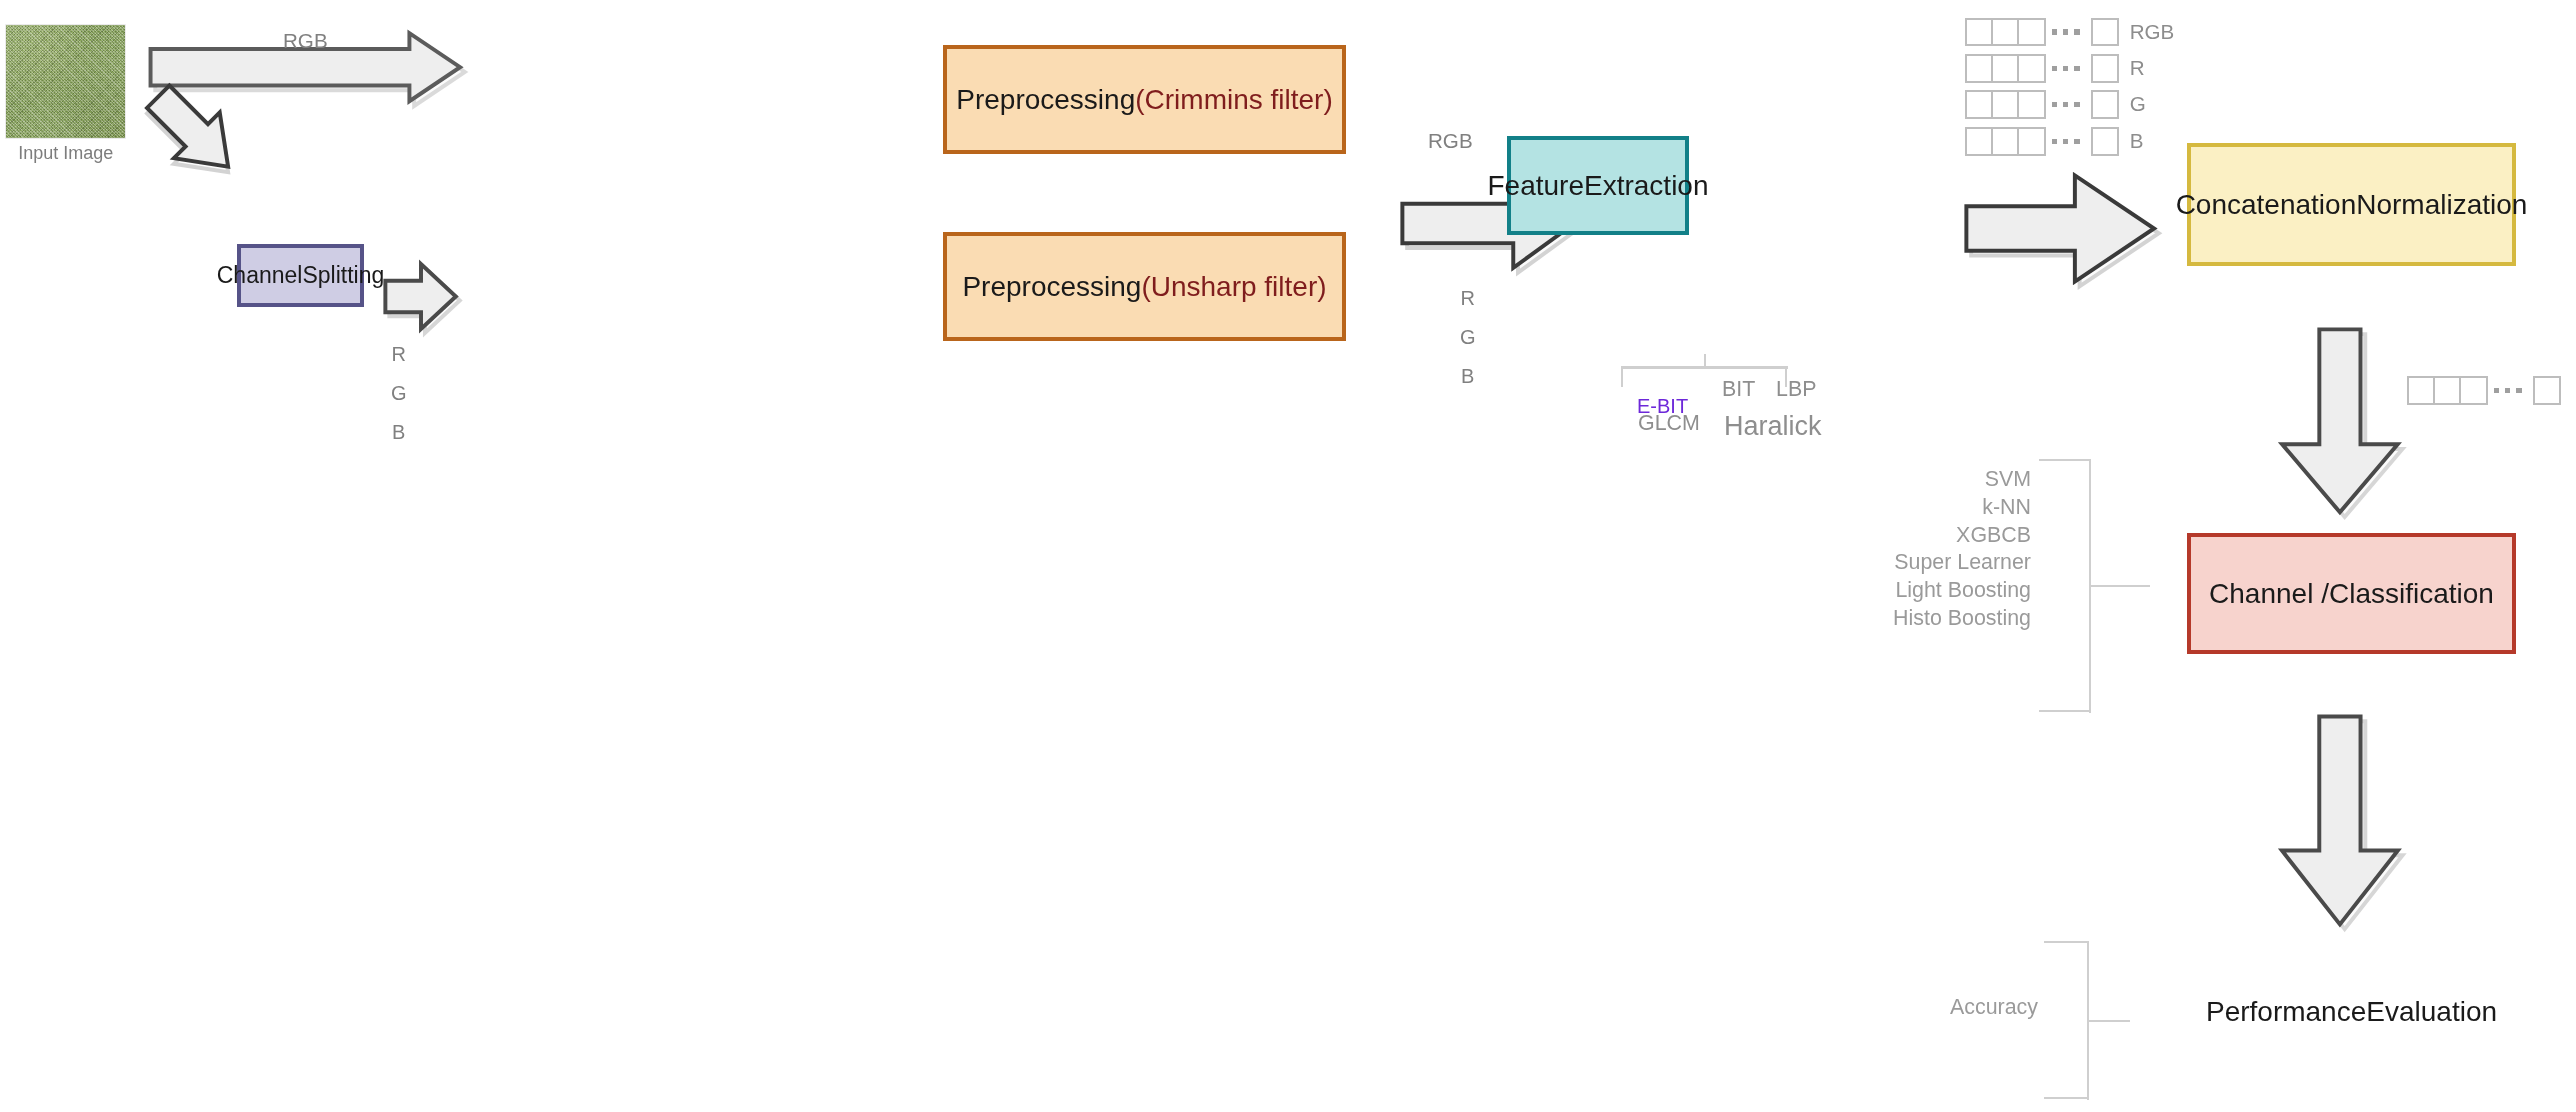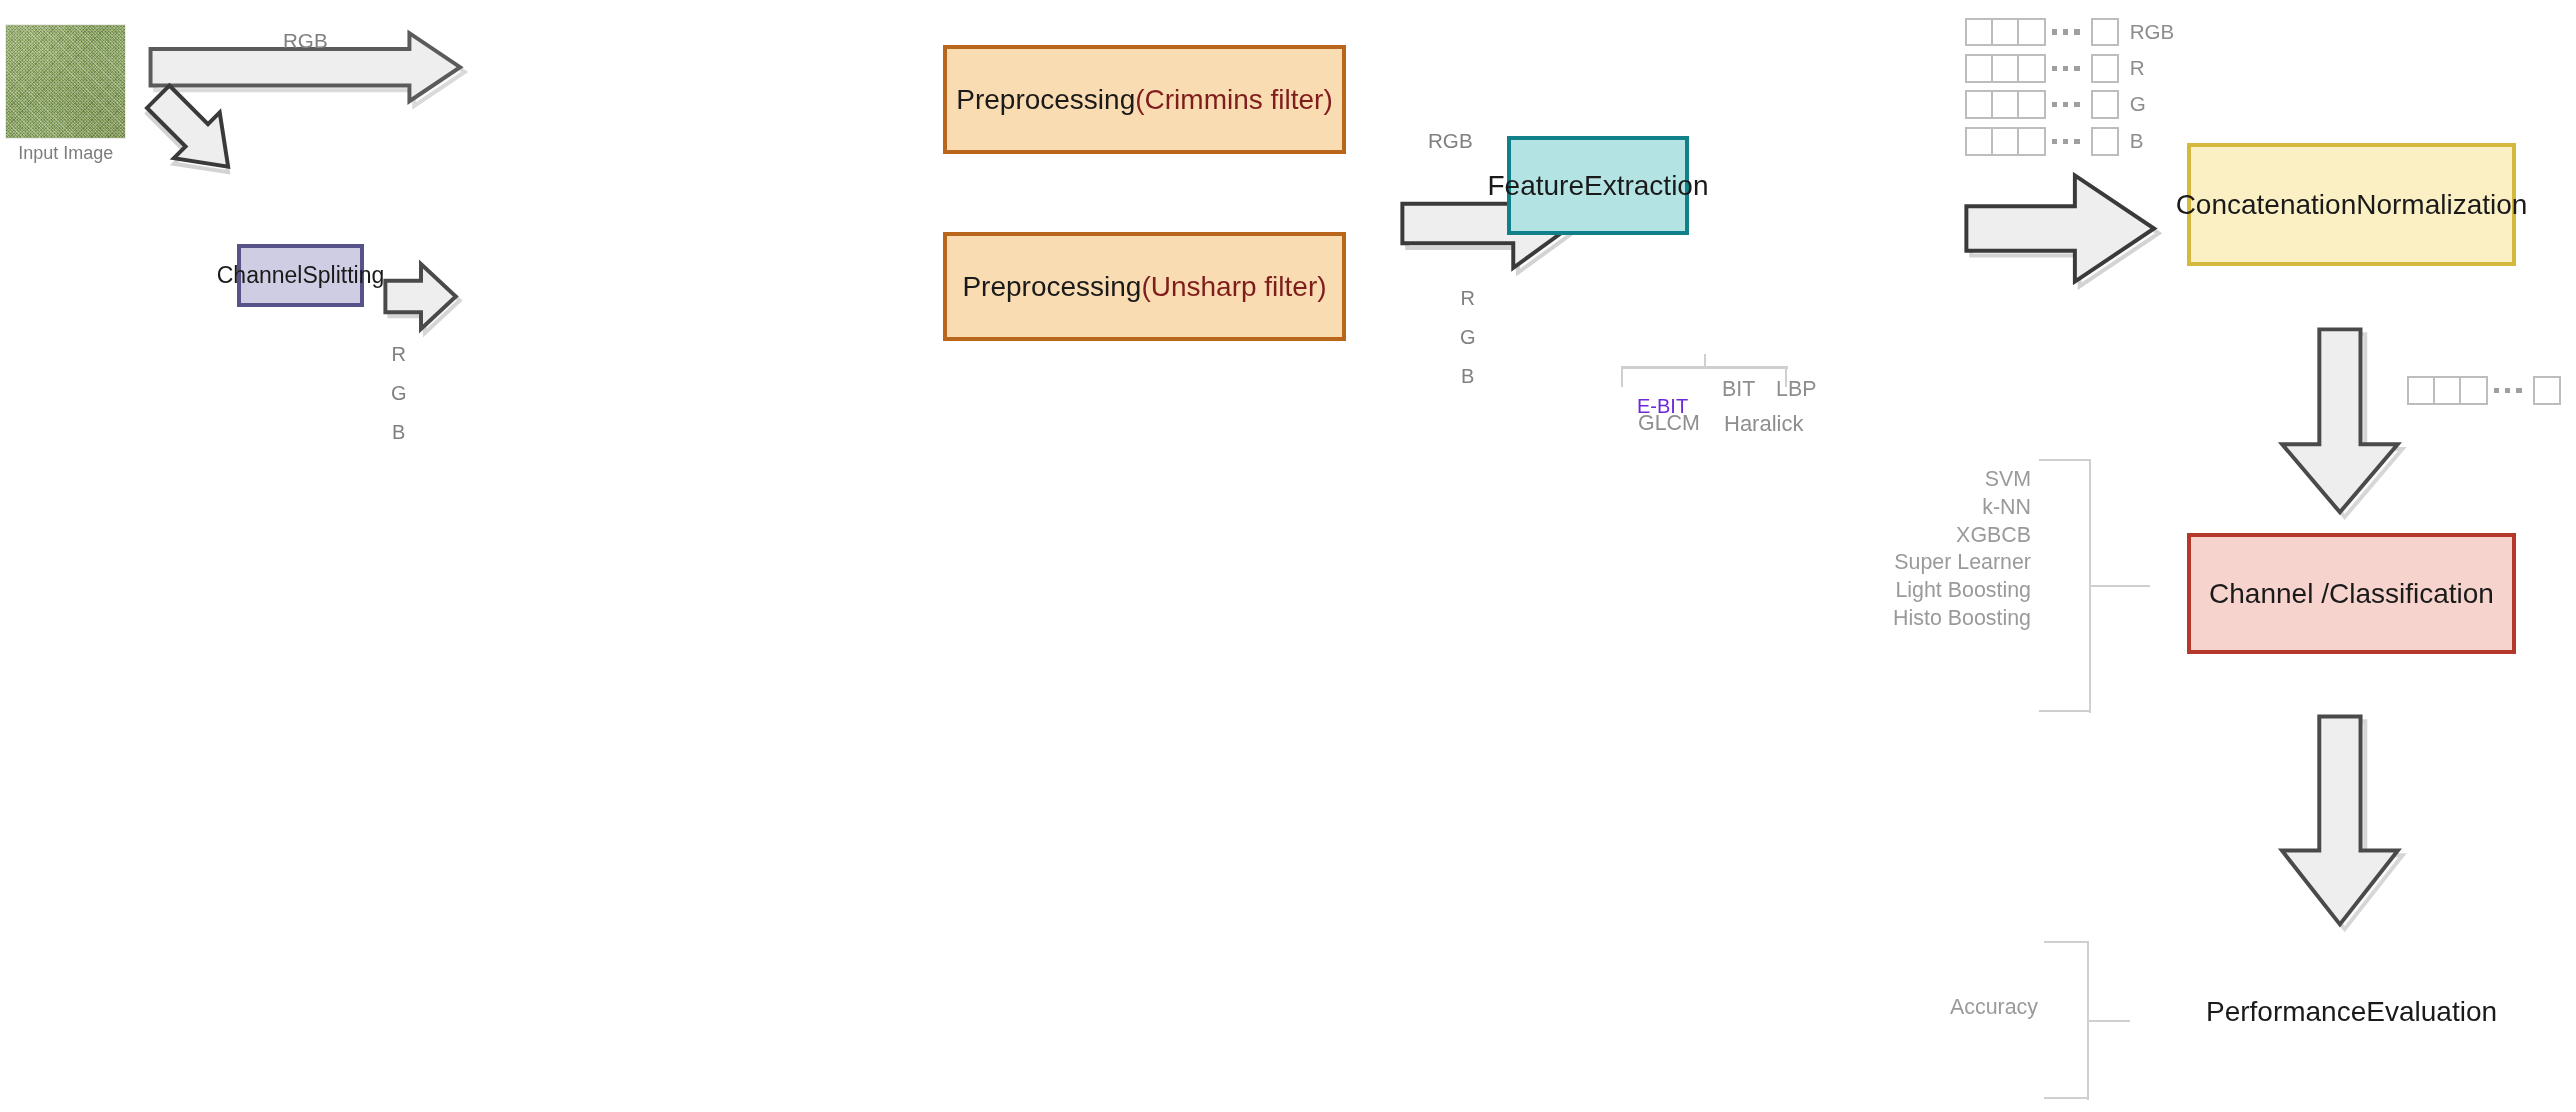--- a/index.html
+++ b/index.html
@@ -133,21 +133,21 @@
   <div class="brk" style="left:1621px;top:363px;width:167px;height:22px;">
     <div style="position:absolute;left:83px;top:-9.5px;width:2.4px;height:12.7px;background:#cfcfcf;"></div>
     <div style="position:absolute;left:0;top:3.2px;width:167px;height:2.4px;background:#cfcfcf;"></div>
     <div style="position:absolute;left:0;top:3.2px;width:2.4px;height:20.6px;background:#cfcfcf;"></div>
     <div style="position:absolute;left:164px;top:3.2px;width:2.4px;height:20.6px;background:#cfcfcf;"></div>
   </div>
   <div class="lbl" style="left:1637px;top:395px;font-size:20px;color:#6d28d9">E-BIT</div>
   <div class="lbl" style="left:1722px;top:377px;font-size:21.4px;color:#8e8e8e">BIT</div>
   <div class="lbl" style="left:1776px;top:377px;font-size:21.4px;color:#8e8e8e">LBP</div>
   <div class="lbl" style="left:1638px;top:411px;font-size:21.4px;color:#8e8e8e">GLCM</div>
-  <div class="lbl" style="left:1724px;top:411px;font-size:22px;color:#8e8e8e">Haralick</div>
+  <div class="lbl" style="left:1724px;top:411px;font-size:27px;color:#8e8e8e">Haralick</div>
 
   <div class="cells" style="left:1965px;top:17.5px;">
     <div class="cell"></div>
     <div class="cell"></div>
     <div class="cell"></div>
     <div class="dots">
       <div class="dot"></div>
         <div class="dot"></div>
         <div class="dot"></div>
     </div>

